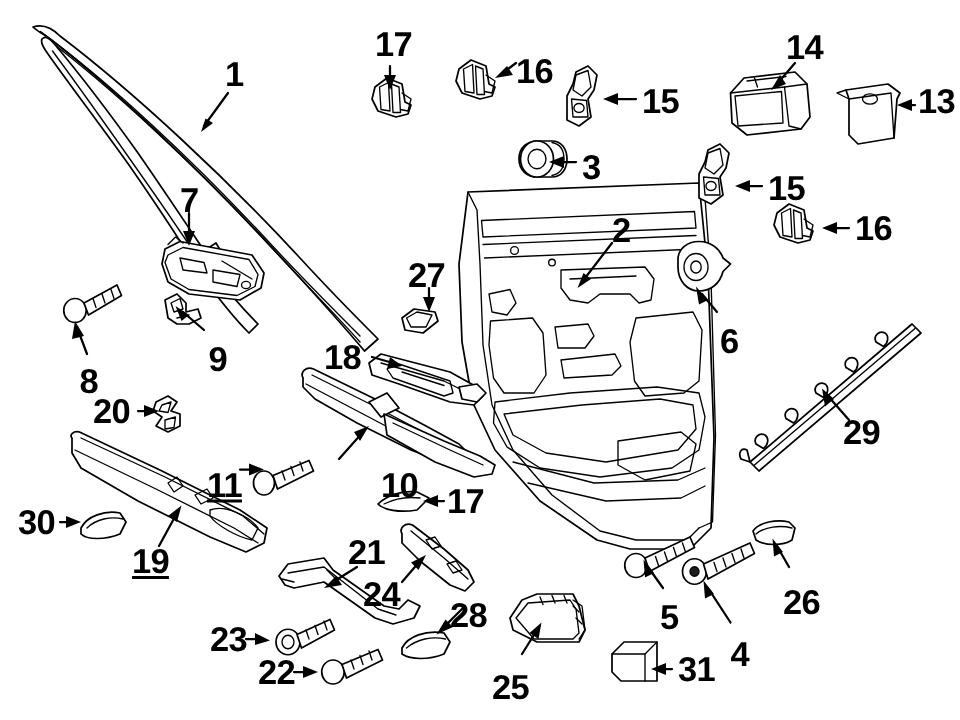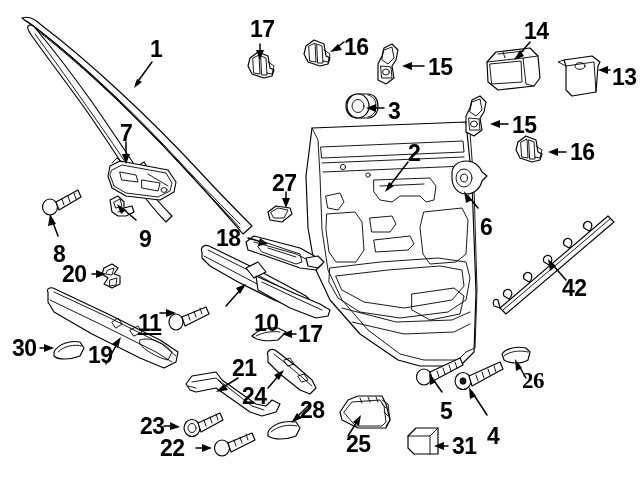--- a/index.html
+++ b/index.html
@@ -439,35 +439,35 @@
   <div class="callout" style="left:388px; top:100px;">3</div>
   <div class="callout" style="left:487px; top:425px;">4</div>
   <div class="callout" style="left:440px; top:400px;">5</div>
   <div class="callout" style="left:480px; top:216px;">6</div>
   <div class="callout" style="left:120px; top:122px;">7</div>
   <div class="callout" style="left:53px;  top:243px;">8</div>
   <div class="callout" style="left:139px; top:228px;">9</div>
   <div class="callout" style="left:214px; top:312px;margin-left:40px;">10</div>
   <div class="callout" style="left:138px; top:312px;text-decoration:underline;">11</div>
   <div class="callout" style="left:298px; top:323px;">17</div>
-  <div class="callout" style="left:612px; top:66px;">13</div>
+  <div class="callout" style="left:612px; top:56px;">13</div>
   <div class="callout" style="left:524px; top:20px;">14</div>
   <div class="callout" style="left:428px; top:56px;">15</div>
   <div class="callout" style="left:512px; top:114px;">15</div>
   <div class="callout" style="left:344px; top:36px;">16</div>
   <div class="callout" style="left:570px; top:141px;">16</div>
   <div class="callout" style="left:250px; top:18px;">17</div>
   <div class="callout" style="left:216px; top:227px;">18</div>
-  <div class="callout" style="left:88px;  top:344px;">19</div>
+  <div class="callout" style="left:88px;  top:363px;text-decoration:underline;">19</div>
   <div class="callout" style="left:62px;  top:263px;">20</div>
   <div class="callout" style="left:232px; top:357px;">21</div>
-  <div class="callout" style="left:160px; top:437px;text-align:center;">22</div>
+  <div class="callout" style="left:172px; top:437px;text-align:center;">22</div>
   <div class="callout" style="left:140px; top:415px;">23</div>
   <div class="callout" style="left:242px; top:385px;">24</div>
-  <div class="callout" style="left:328px; top:433px;margin-left:18px;">25</div>
-  <div class="callout" style="left:522px; top:369px;font-family:Liberation Serif, serif;">26</div>
+  <div class="callout" style="left:328px; top:447px;">25</div>
+  <div class="callout" style="left:522px; top:390px;">26</div>
   <div class="callout" style="left:272px; top:172px;">27</div>
   <div class="callout" style="left:300px; top:399px;">28</div>
-  <div class="callout" style="left:562px; top:277px;">42</div>
+  <div class="callout" style="left:562px; top:277px;">29</div>
   <div class="callout" style="left:12px;  top:337px;text-align:center;">30</div>
   <div class="callout" style="left:452px; top:435px;">31</div>
 
 </div>
 
 </body></html>

